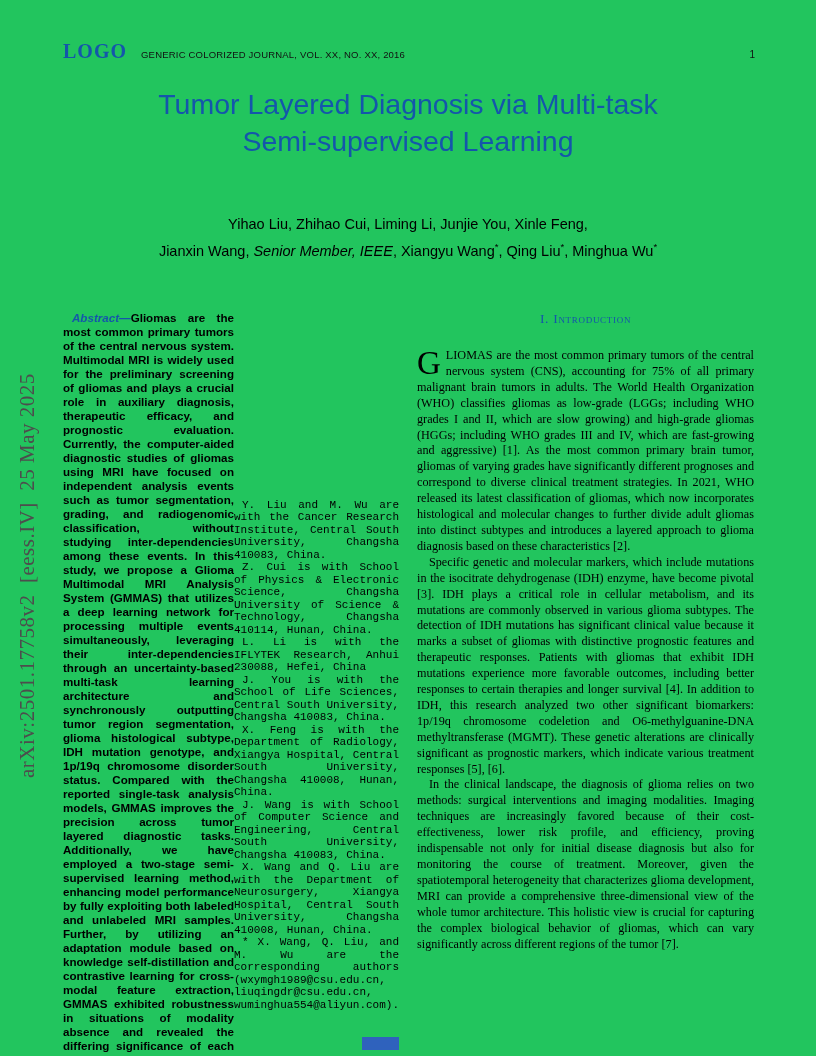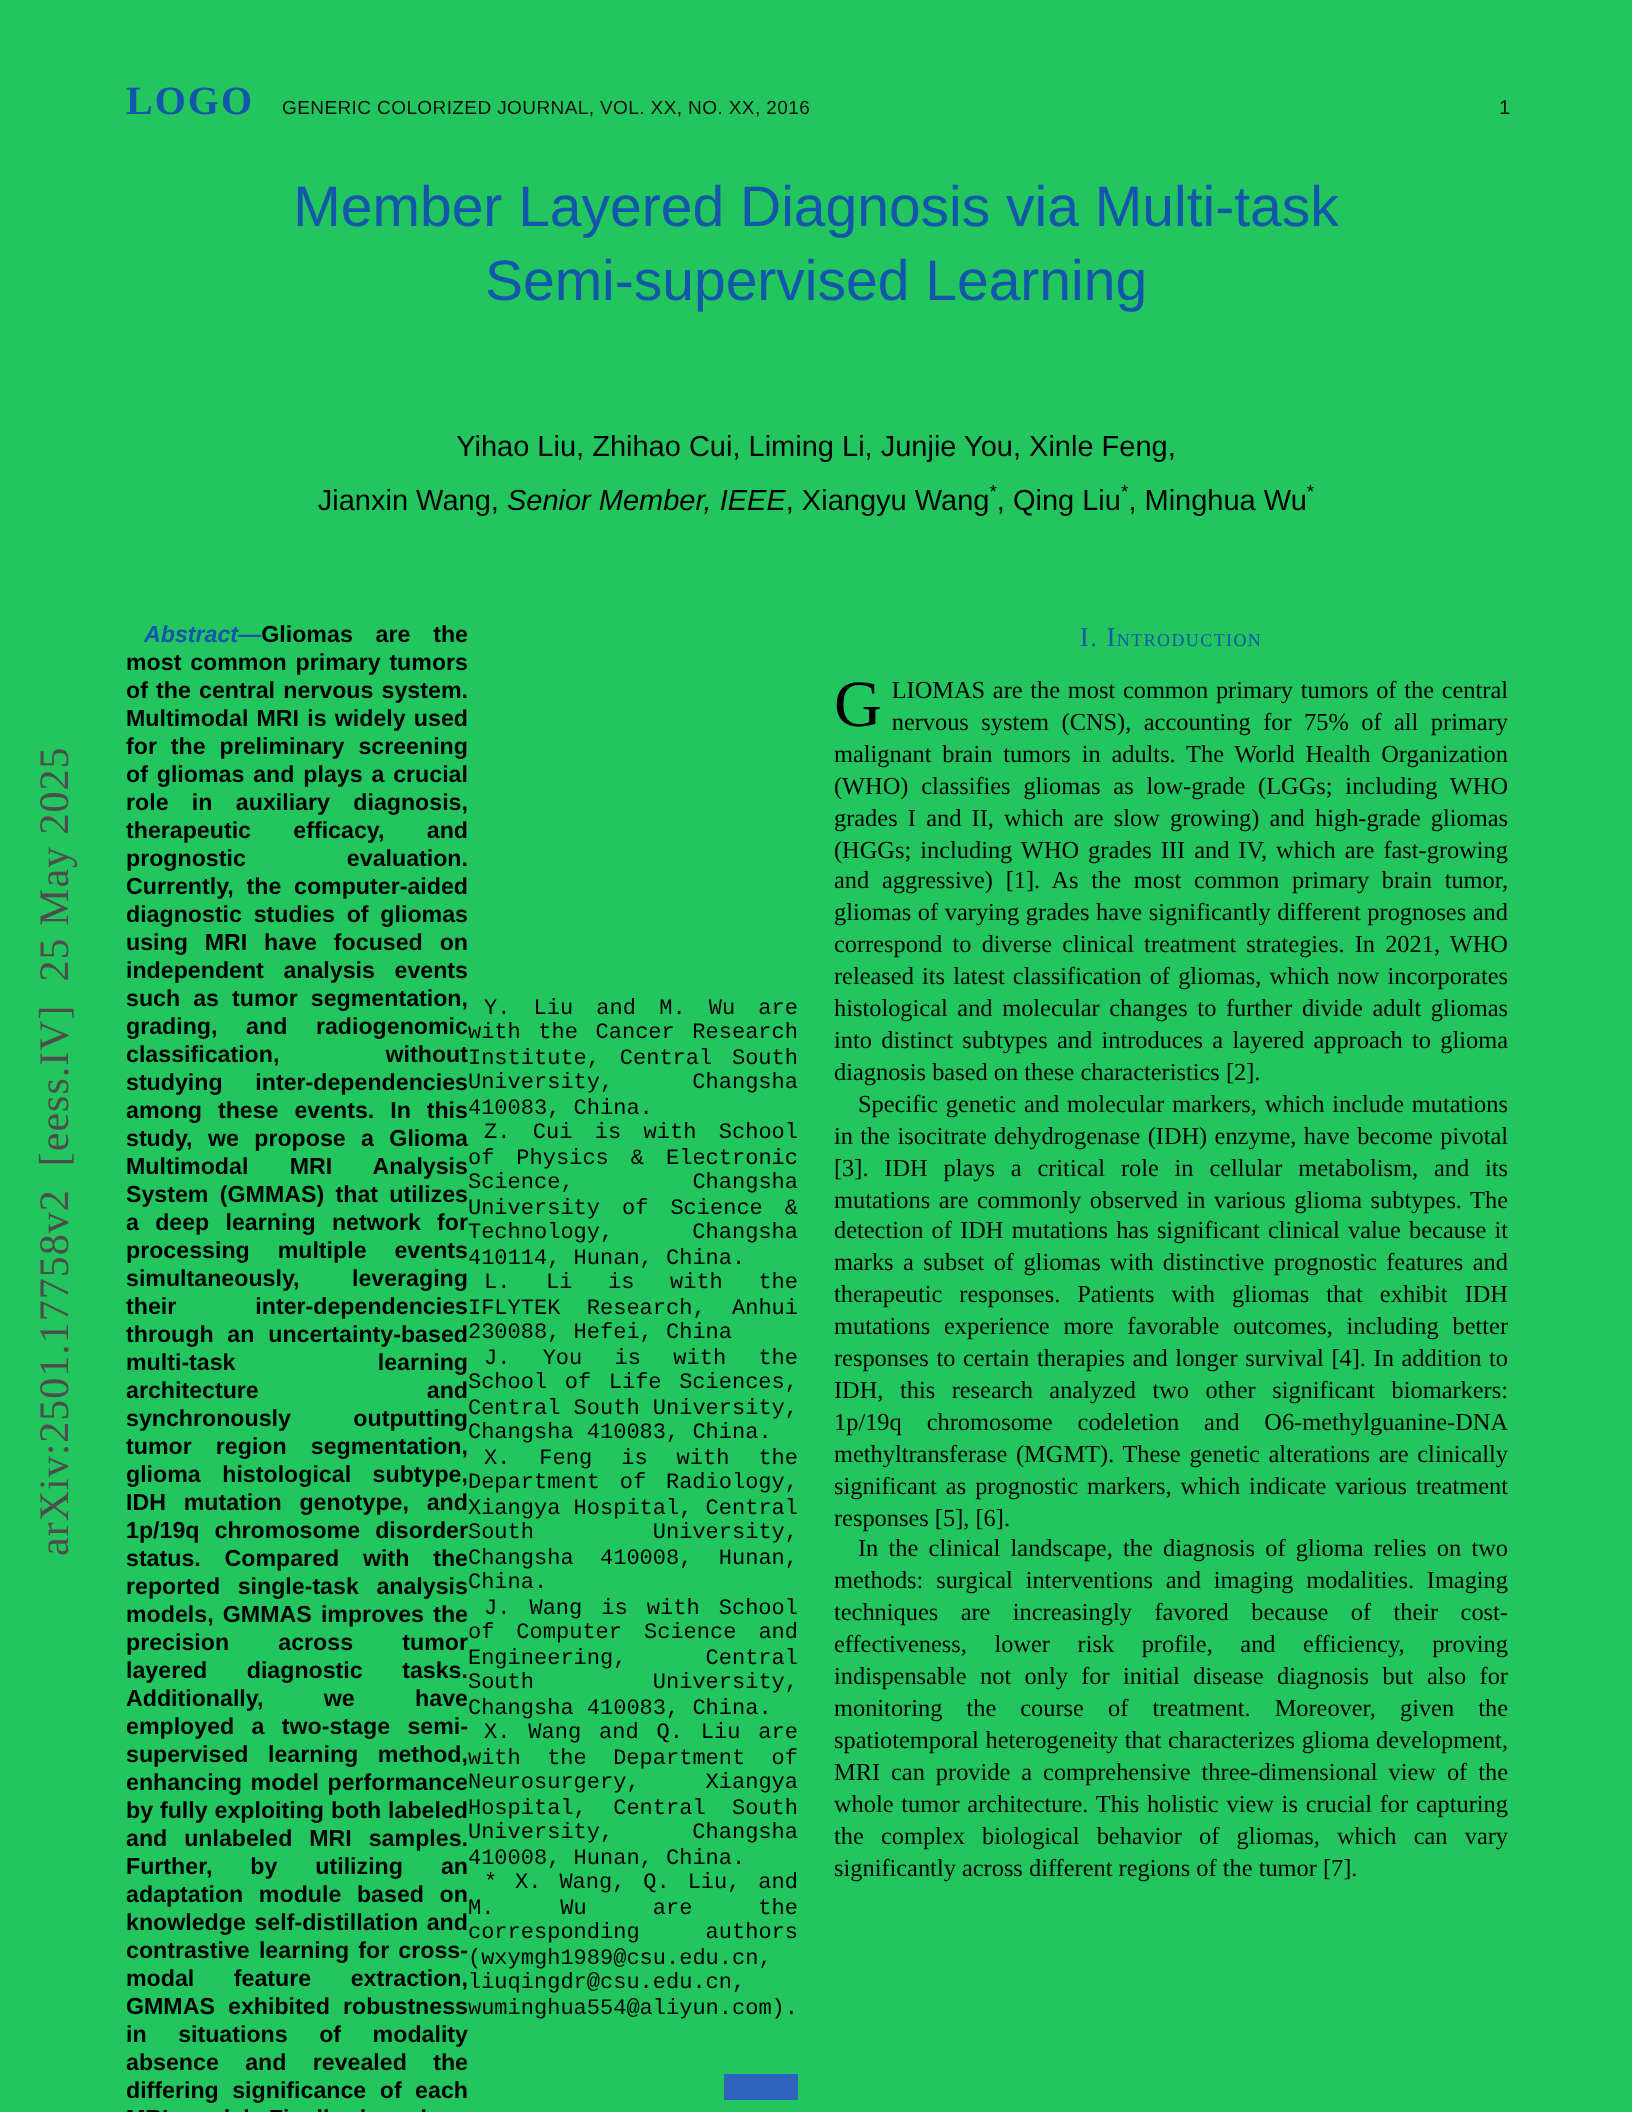--- a/index.html
+++ b/index.html
@@ -74,21 +74,21 @@
     font-family: Liberation Mono, monospace;
     font-size: 11px; line-height: 12.5px; text-align: justify; color: #000;
   }
   .footnotes p { text-indent: 8px; }
 
   
   .section-heading {
     text-align: center; color: #1456ab;
     font-family: "Liberation Serif", serif;
     font-size: 13.5px; font-variant: small-caps; letter-spacing: 0.7px;
-    margin-bottom: 11px;
+    margin-bottom: 21px;
   }
   .intro-paragraph {
     font-family: "Liberation Serif", serif;
     font-size: 12.2px; line-height: 15.9px; text-align: justify; color: #000;
   }
   .intro-paragraph.indent { text-indent: 12px; }
   .dropcap {
     float: left; font-size: 33px; line-height: 26px;
     padding: 2px 5px 0 0; font-family: "Liberation Serif", serif;
   }
@@ -106,21 +106,21 @@
 
   <div class="header">
     <span class="logo">LOGO</span>
     <span class="journal-name">GENERIC COLORIZED JOURNAL, VOL. XX, NO. XX, 2016</span>
     <span class="page-number">1</span>
   </div>
 
   <div class="arxiv">arXiv:2501.17758v2&nbsp;&nbsp;[eess.IV]&nbsp;&nbsp;25 May 2025</div>
 
   <div class="title-block">
-    <div>Member Layered Diagnosis via Multi-task</div>
+    <div>Tumor Layered Diagnosis via Multi-task</div>
     <div>Semi-supervised Learning</div>
   </div>
 
   <div class="authors-block">
     <div>Yihao Liu, Zhihao Cui, Liming Li, Junjie You, Xinle Feng,</div>
     <div>
       <span>Jianxin Wang, </span><i>Senior Member, IEEE</i><span>, Xiangyu Wang</span><sup>*</sup><span>, Qing Liu</span><sup>*</sup><span>, Minghua Wu</span><sup>*</sup>
     </div>
   </div>
 

